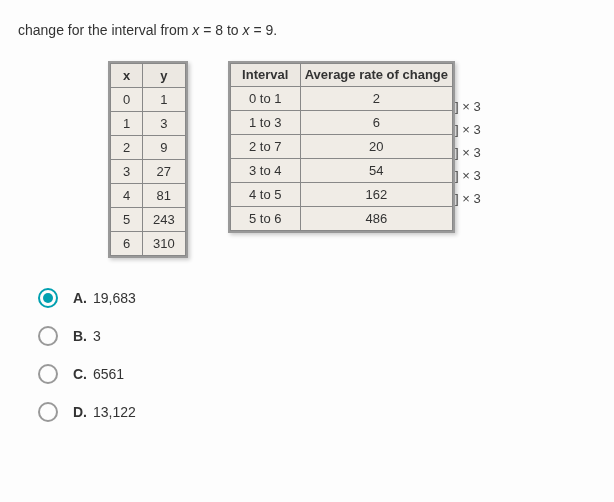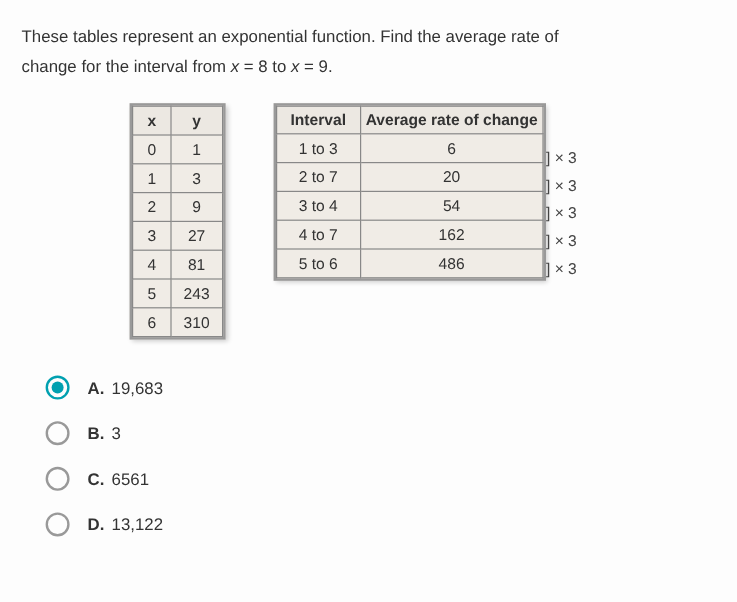--- a/index.html
+++ b/index.html
@@ -20,21 +20,20 @@
     .radio { width: 20px; height: 20px; border: 2px solid #999; border-radius: 50%; margin-right: 15px; display: flex; align-items: center; justify-content: center; flex-shrink: 0; }
     .radio.selected { border-color: #00a0b0; }
     .radio.selected::after { content: ""; width: 10px; height: 10px; background: #00a0b0; border-radius: 50%; }
     .opt-label { font-weight: bold; margin-right: 6px; }
     .italic { font-style: italic; }
   </style>
 </head>
 <body>
 
 <div class="question">
-  <div>These tables represent an exponential function. Find the average rate of</div>
   <div>
     <span>change for the interval from </span><span class="italic">x</span><span> = 8 to </span><span class="italic">x</span><span> = 9.</span>
   </div>
 </div>
 
 <div class="tables-row">
   <div class="table-wrap t1">
     <table>
       <tbody>
           <tr>
@@ -74,33 +73,37 @@
   </div>
 
   <div class="table-wrap t2">
     <table>
       <tbody>
           <tr>
         <th>Interval</th>
         <th><span>Average rate of change</span></th>
       </tr>
       <tr>
+            <td>0 to 1</td>
+            <td>2</td>
+          </tr>
+      <tr>
             <td>1 to 3</td>
             <td>6</td>
           </tr>
       <tr>
             <td>2 to 7</td>
             <td>20</td>
           </tr>
       <tr>
             <td>3 to 4</td>
             <td>54</td>
           </tr>
       <tr>
-            <td>4 to 7</td>
+            <td>4 to 5</td>
             <td>162</td>
           </tr>
       <tr>
             <td>5 to 6</td>
             <td>486</td>
           </tr>
     </tbody>
       </table>
     <div class="brackets">
       <div>] × 3</div>

